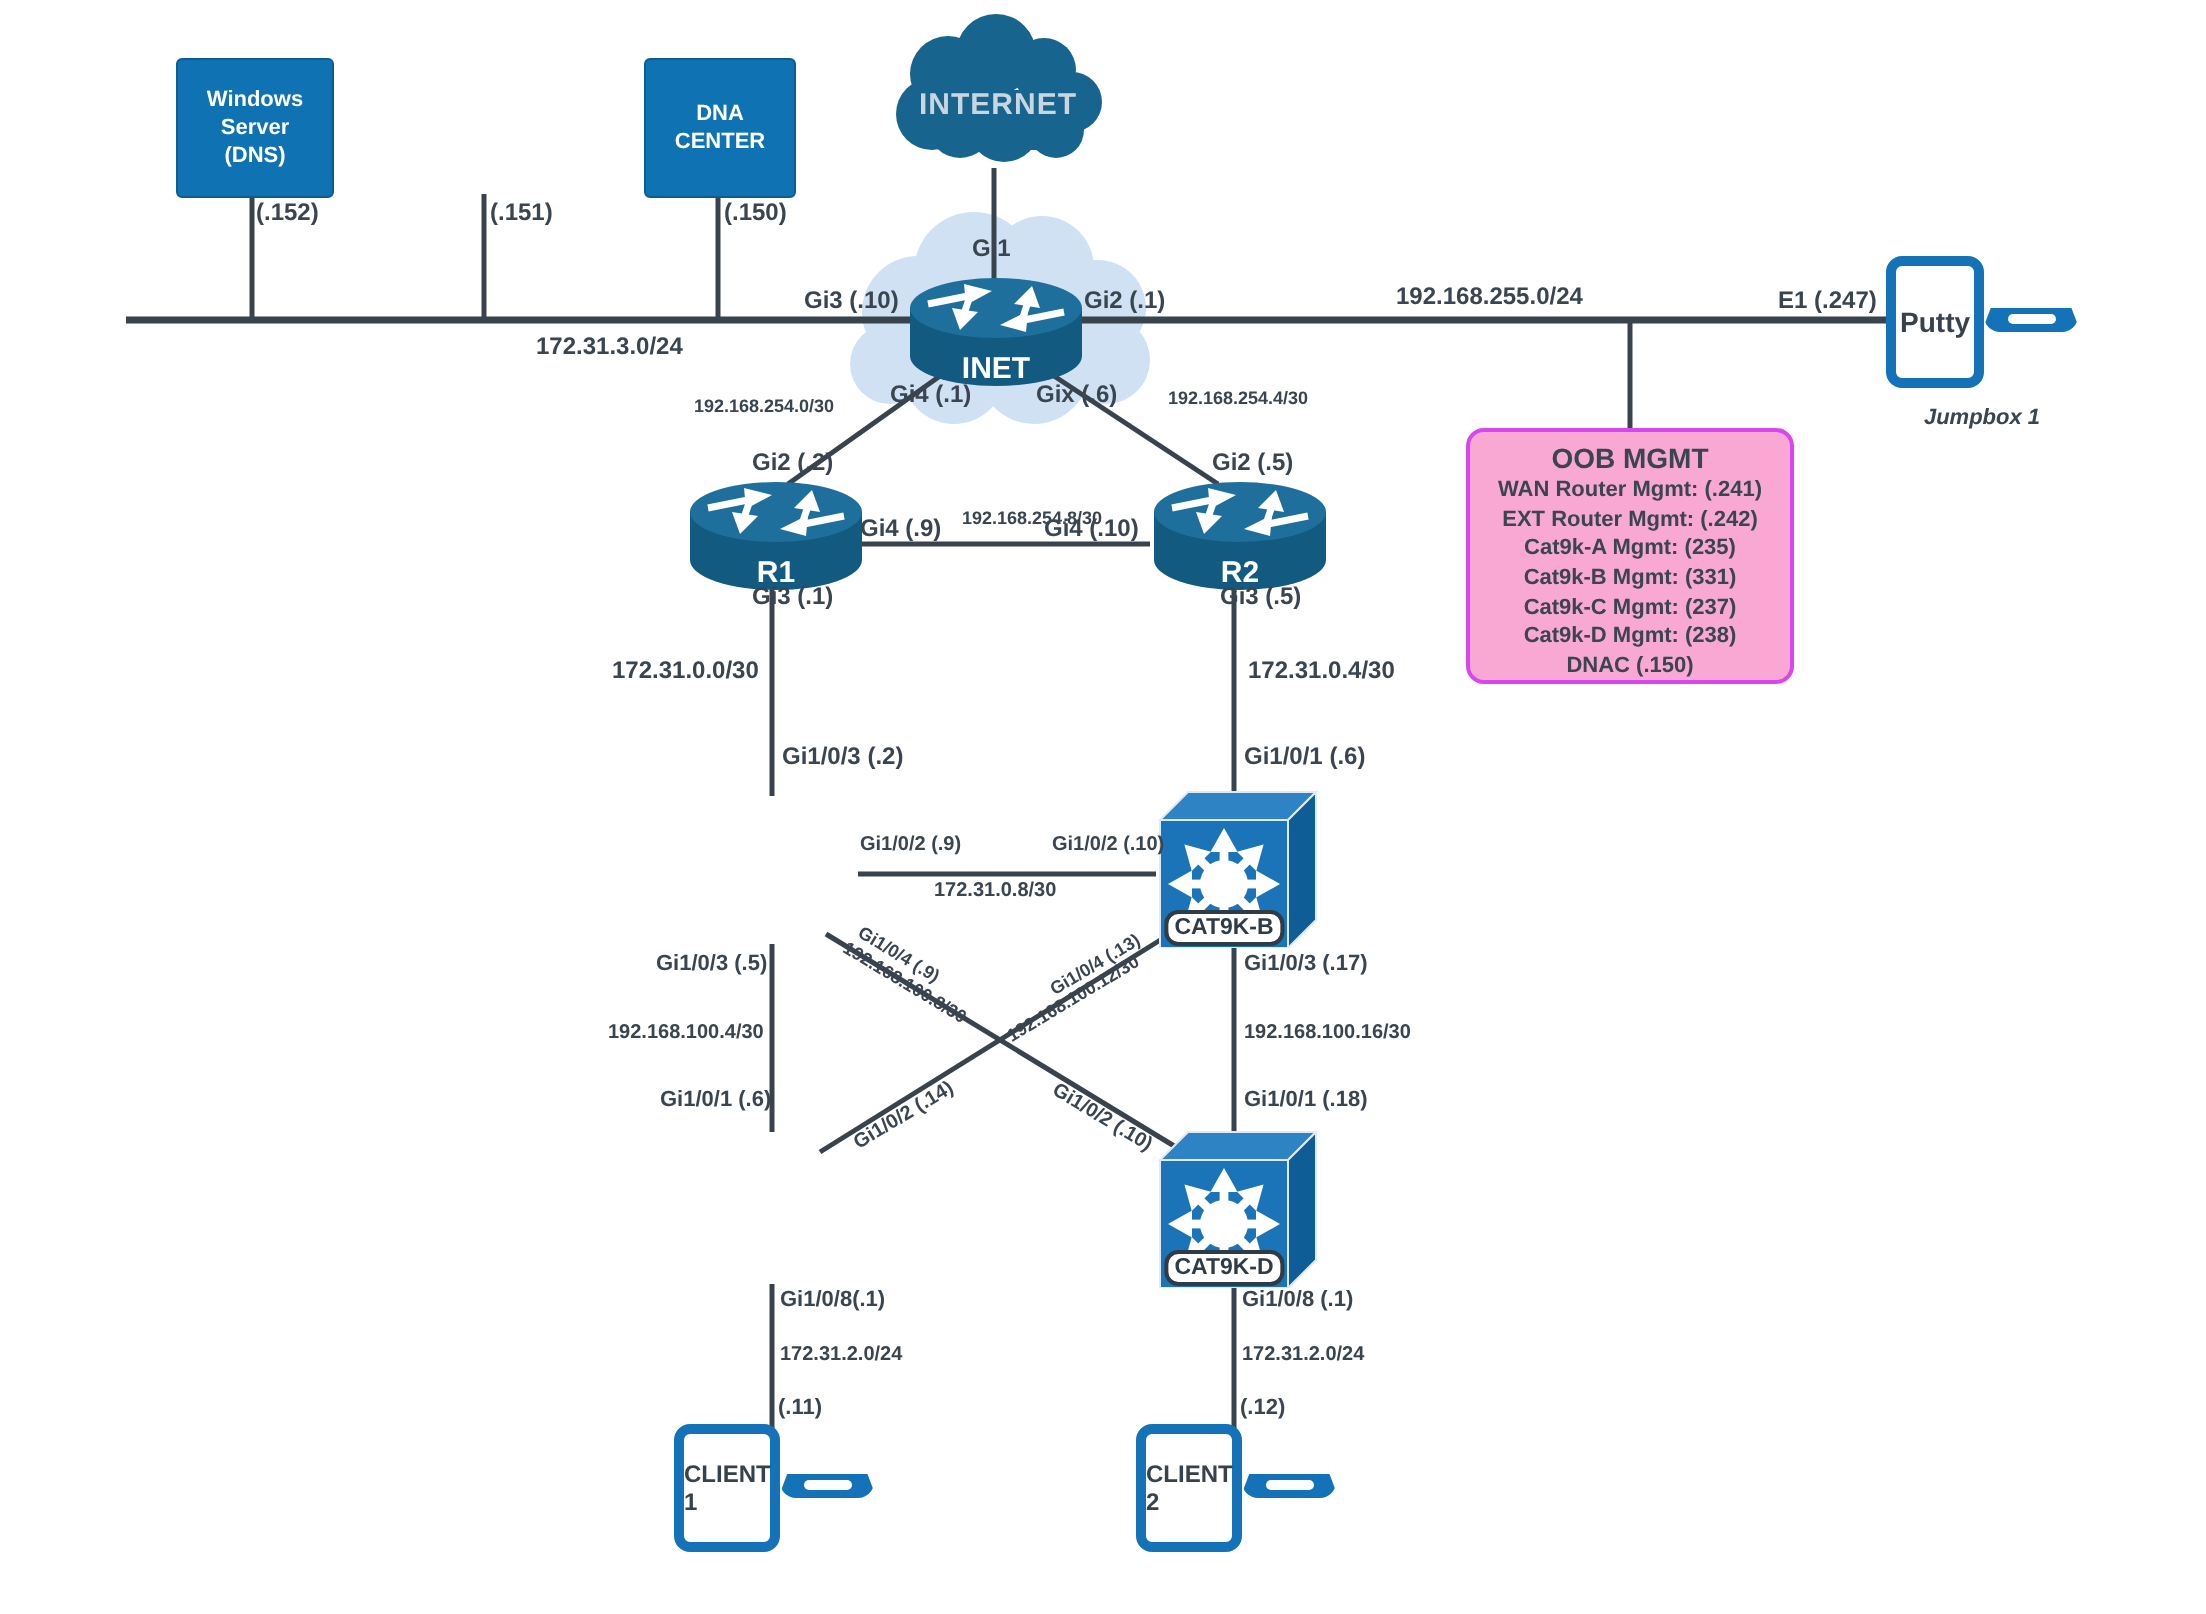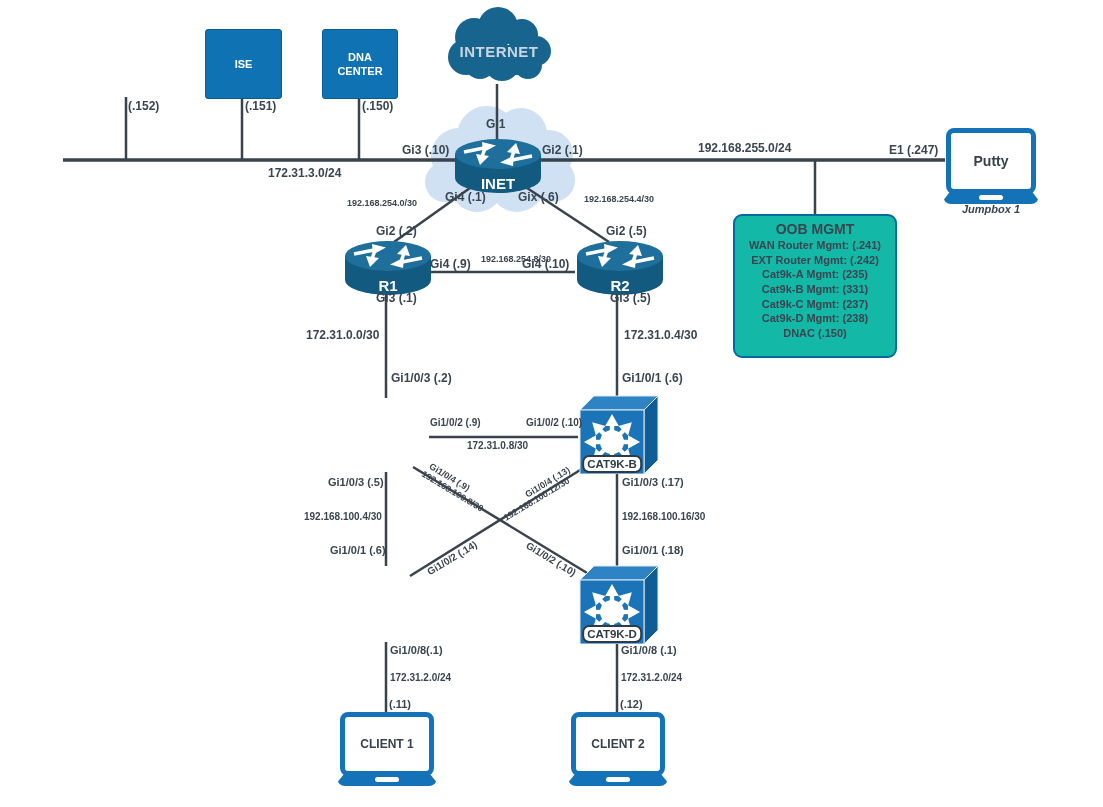--- a/index.html
+++ b/index.html
@@ -7,30 +7,30 @@
           font-family:"Liberation Sans",sans-serif;}
   .canvas svg{position:absolute;}
   .wires{left:0;top:0;pointer-events:none;}
   .lbl{position:absolute;font-weight:bold;color:#3a4550;font-size:12px;white-space:nowrap;line-height:1.1;}
   .s11{font-size:11px}.s10{font-size:10px}.s9{font-size:9px}
   .rot31{transform:translate(-50%,-50%) rotate(31deg);}
   .rotm31{transform:translate(-50%,-50%) rotate(-31deg);}
   .nodebox{position:absolute;background:#0f72b2;border:1px solid #0a5c92;border-radius:3px;
            display:flex;align-items:center;justify-content:center;text-align:center;
            color:#fff;font-weight:bold;font-size:11px;line-height:1.3;white-space:pre-line;}
-  .oob{position:absolute;background:#14b8a6;border:2px solid #0369a1;border-radius:9px;
-       padding:5px 2px 16px 2px;text-align:center;color:#3a4550;}
+  .oob{position:absolute;background:#f9a8d4;border:2px solid #d946ef;border-radius:9px;
+       padding:5px 2px 0 2px;text-align:center;color:#3a4550;}
   .oob-title{font-size:14px;font-weight:bold;margin-bottom:1px;}
   .oob-line{font-size:11px;font-weight:bold;line-height:1.33;}
   .switch{position:absolute;width:82px;height:80px;}
   .switch svg{left:0;top:0;}
   .plate{position:absolute;left:34px;bottom:1px;transform:translateX(-50%);background:#fff;
          border:2px solid #2f3b45;border-radius:7px;padding:0 3px;font-size:11.5px;font-weight:bold;
          color:#2f3b45;white-space:nowrap;line-height:1.25;}
-  .laptop{position:absolute;display:flex;flex-direction:column;align-items:center;}
+  .laptop{position:absolute;display:flex;align-items:center;}
   .lap-screen{background:#fff;border:5px solid #1473b8;border-radius:8px;
               display:flex;align-items:center;justify-content:center;
               font-weight:bold;color:#37424c;}
   .lap-base{position:relative;width:100%;height:12px;background:#1473b8;margin-top:-2px;
             border-radius:3px 3px 8px 8px;
             clip-path:polygon(7% 0,93% 0,100% 72%,96% 100%,4% 100%,0 72%);}
   .lap-notch{position:absolute;left:50%;top:3px;transform:translateX(-50%);
              width:24px;height:5px;background:#fff;border-radius:3px;}
   .caption{text-align:center;font-style:italic;}
 </style>
@@ -74,22 +74,24 @@
       <line x1="429" y1="437" x2="578" y2="437"></line>
       <line x1="386" y1="472" x2="386" y2="566"></line>
       <line x1="617" y1="472" x2="617" y2="566"></line>
       <line x1="413" y1="467" x2="592" y2="576"></line>
       <line x1="585" y1="467" x2="410" y2="576"></line>
       <line x1="386" y1="642" x2="386" y2="714"></line>
       <line x1="617" y1="642" x2="617" y2="714"></line>
     </g>
   </svg>
 
-  <div class="nodebox" style="left:205px;top:29px;width:75px;height:68px">
-    <span>ISE</span>
+  <div class="nodebox" style="left:88px;top:29px;width:77px;height:68px">
+    <span>Windows
+Server
+(DNS)</span>
   </div>
   <div class="nodebox" style="left:322px;top:29px;width:74px;height:68px">
     <span>DNA
 CENTER</span>
   </div>
 
   <svg style="left:436px;top:5px" width="124" height="80" viewBox="0 0 124 80">
     <g fill="#17648e">
       <circle cx="30" cy="52" r="18"></circle>
         <circle cx="38" cy="32" r="19"></circle>

